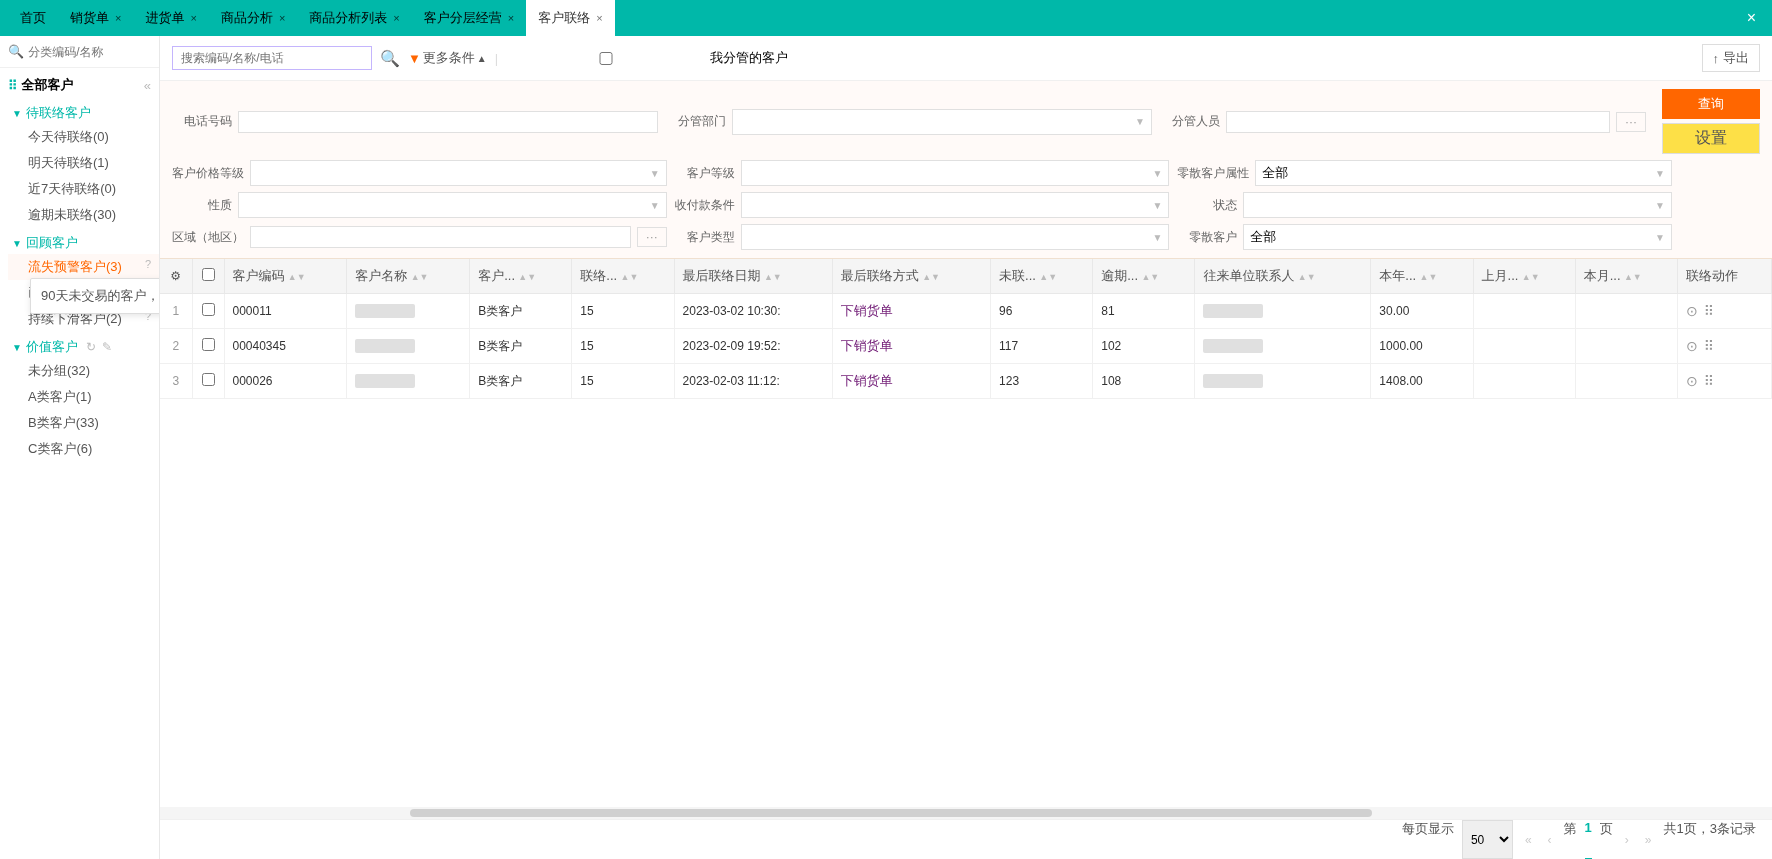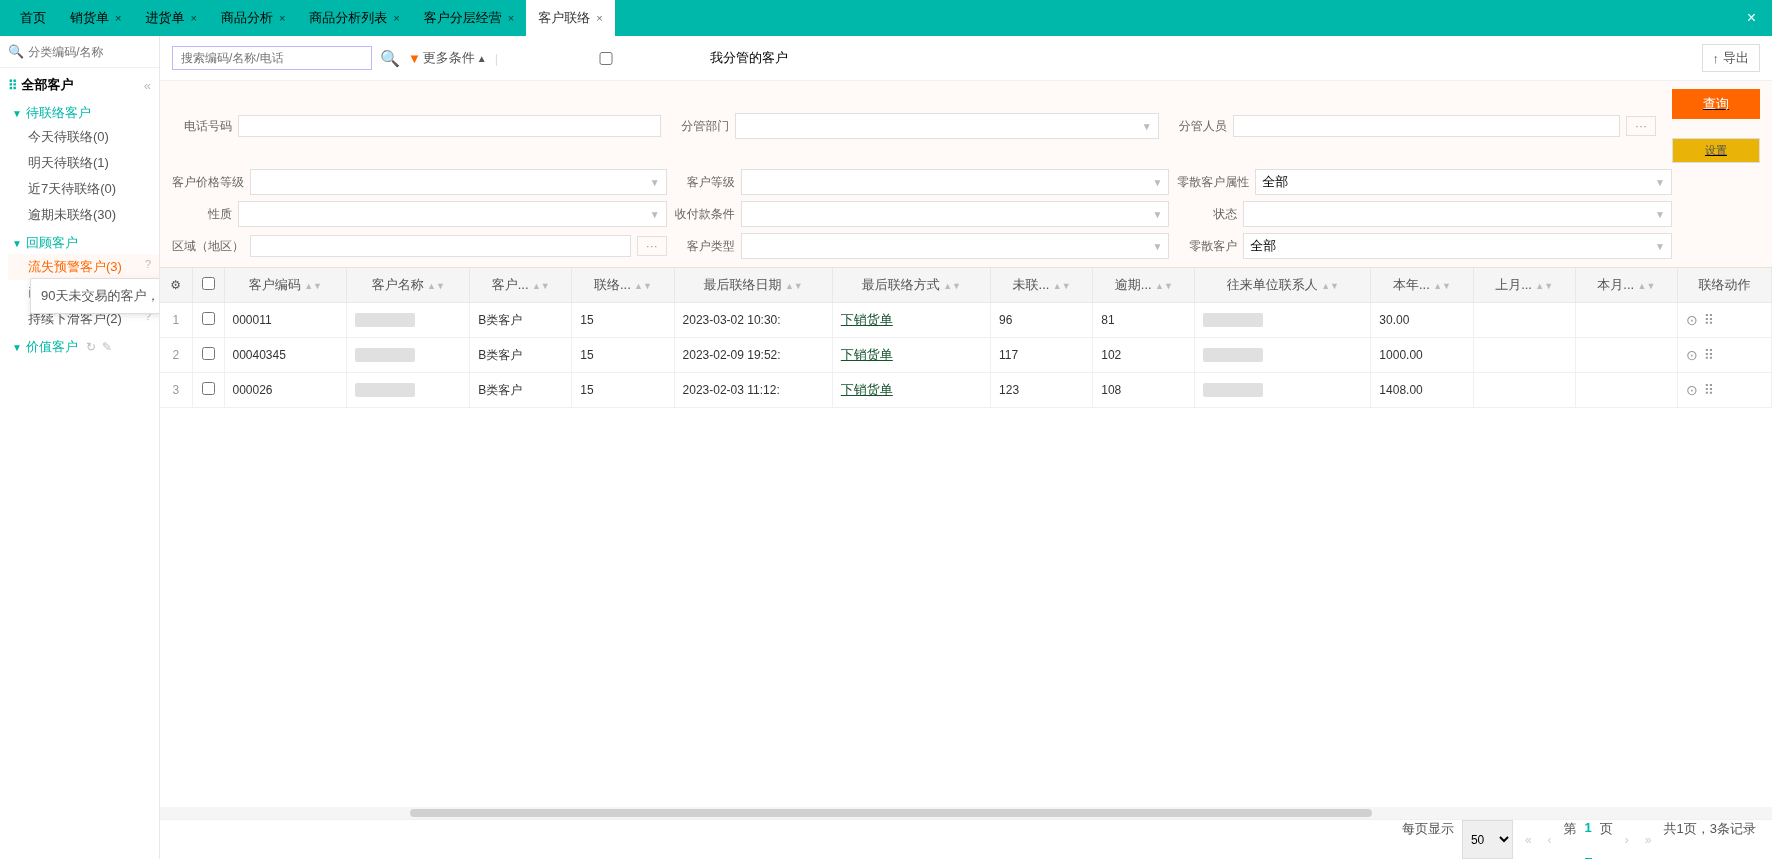--- a/index.html
+++ b/index.html
@@ -241,79 +241,77 @@
       background: none;
       border: 1px solid #e0e0e0;
       padding: 2px 8px;
       cursor: pointer;
       font-size: 12px;
       color: #999;
     }
     .action-btns {
       display: flex;
       flex-direction: column;
-      gap: 19px;
+      gap: 4px;
       margin-left: 8px;
-      text-decoration: underline;
     }
     .query-btn {
       background: #ff6600;
       color: white;
       border: none;
       padding: 6px 16px;
       cursor: pointer;
       font-size: 13px;
       white-space: nowrap;
     }
     .settings-btn {
-      background: #eab308;
+      background: #fde047;
       color: #555;
       border: 1px solid #ddd;
       padding: 4px 32px;
       cursor: pointer;
-      font-size: 11px;
+      font-size: 16px;
       white-space: nowrap;
     }
 
     
     .table-area {
       flex: 1;
       overflow: auto;
     }
     table {
       width: 100%;
       border-collapse: collapse;
     }
     thead tr {
       background: #f5f5f5;
     }
     thead th {
       padding: 8px 8px;
-      text-align: center;
+      text-align: left;
       font-size: 12px;
       font-weight: normal;
       color: #555;
       border-bottom: 1px solid #e8e8e8;
       white-space: nowrap;
       border-right: 1px solid #e8e8e8;
       position: relative;
     }
     tbody tr {
       border-bottom: 1px solid #f0f0f0;
     }
     tbody td {
       padding: 8px 8px;
       font-size: 12px;
       color: #333;
       border-right: 1px solid #f0f0f0;
       white-space: nowrap;
     }
     .link-text {
-      color: #14532d;
-      text-decoration: underline;
+      color: #701a75;
       cursor: pointer;
     }
     .blurred {
       background: #e0e0e0;
       border-radius: 2px;
       color: transparent;
       display: inline-block;
       min-width: 60px;
       height: 14px;
     }
@@ -472,20 +470,34 @@
         <span class="item-label">持续下滑客户(2)</span>
         <span class="item-icon">?</span>
       </div>
     </div>
 
     <div class="sidebar-section-title">
       <span class="triangle">▼</span>
       <span>价值客户</span>
       <span style="margin-left:4px;color:#bbb;font-size:12px;">↻</span>
       <span style="margin-left:2px;color:#bbb;font-size:12px;">✎</span>
+    </div>
+    <div class="sidebar-subsection">
+      <div class="sidebar-item">
+        <span class="item-label">未分组(32)</span>
+      </div>
+      <div class="sidebar-item">
+        <span class="item-label">A类客户(1)</span>
+      </div>
+      <div class="sidebar-item">
+        <span class="item-label">B类客户(33)</span>
+      </div>
+      <div class="sidebar-item">
+        <span class="item-label">C类客户(6)</span>
+      </div>
     </div>
   </div>
 
   <div class="content-area">
 
     <div class="filter-bar">
       <input type="text" placeholder="搜索编码/名称/电话" style="">
       <button class="search-icon-btn">🔍</button>
       <span class="more-conditions">
         <span style="color:#ff6600;">▼</span>

